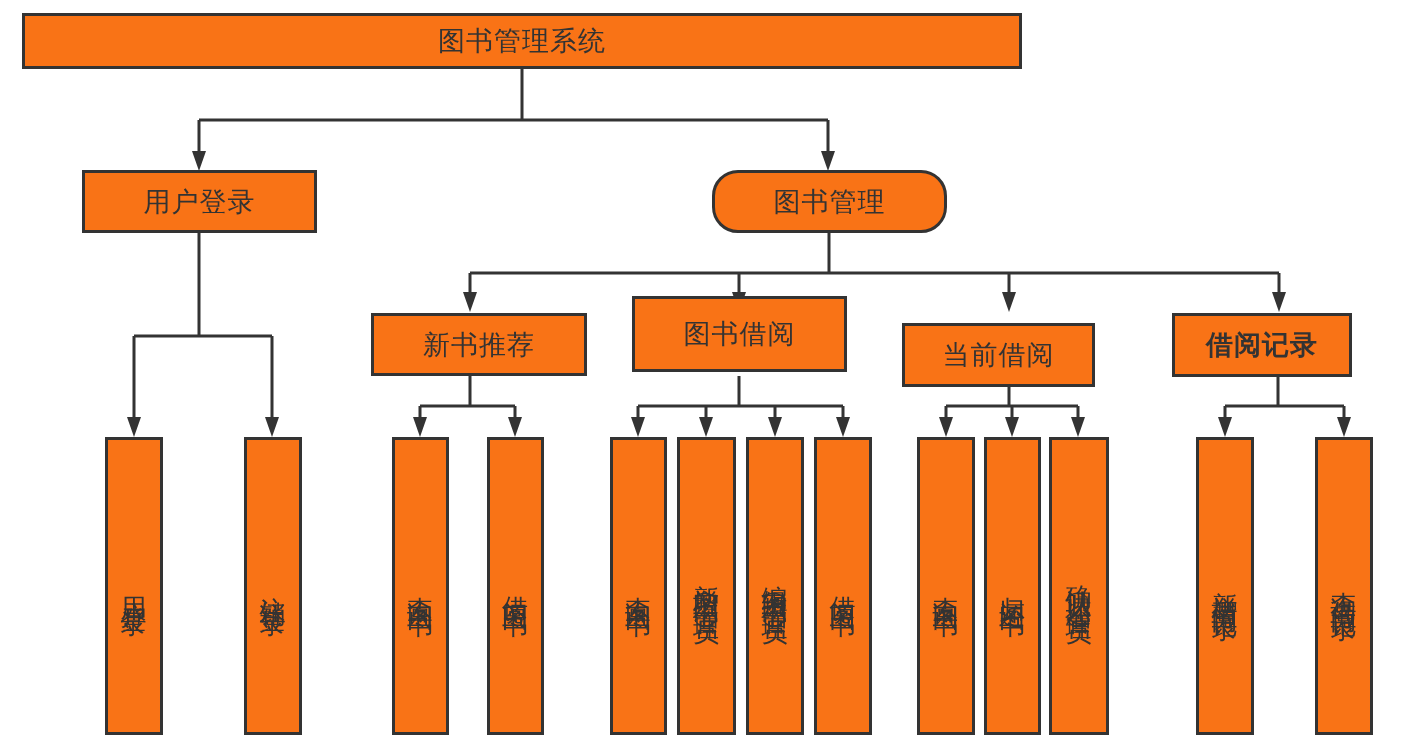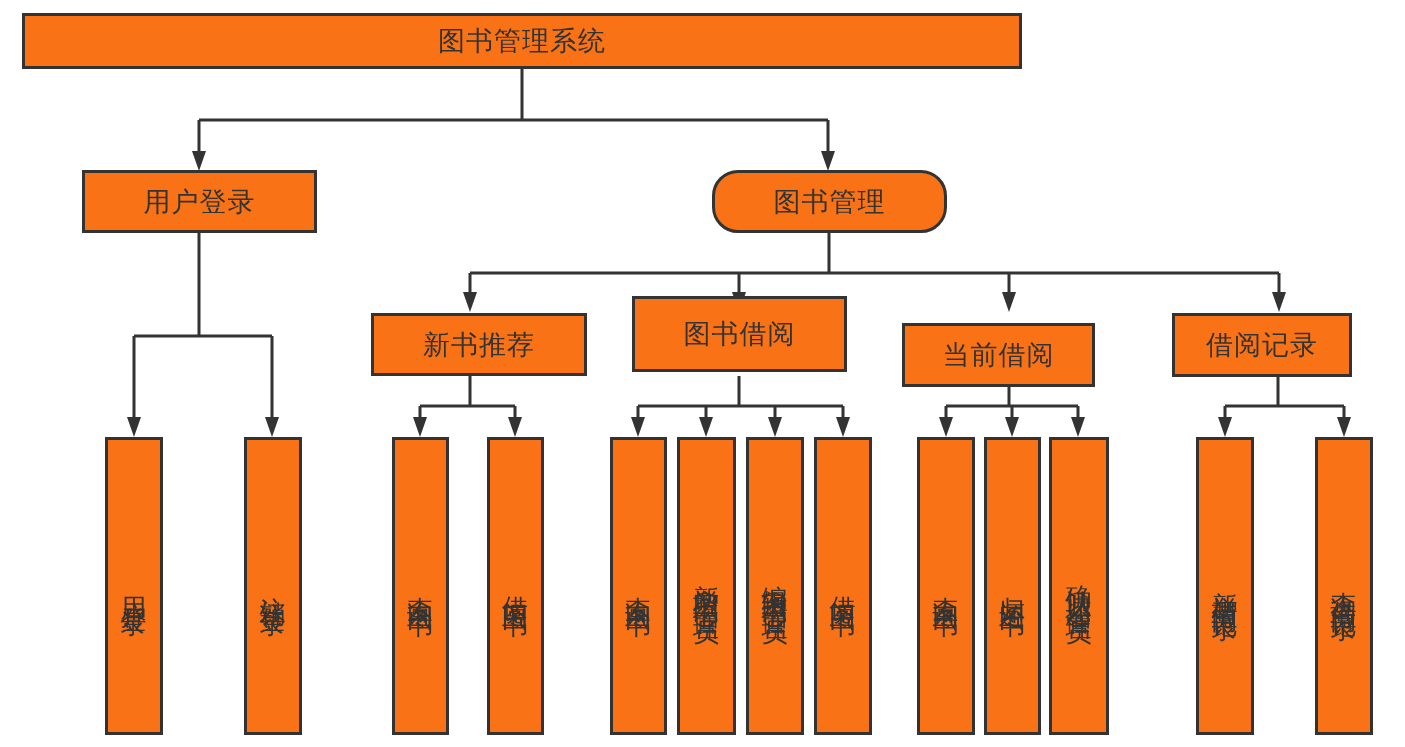--- a/index.html
+++ b/index.html
@@ -30,21 +30,21 @@
     white-space:nowrap;
   }
   
   .n-root  { left:22px;  top:13px;  width:1000px; height:56px; }
   .n-login { left:82px;  top:170px; width:235px;  height:63px; }
   .n-mgmt  { left:712px; top:170px; width:235px;  height:63px;border-radius:26px; }
   
   .n-m1 { left:363px;  top:313px; width:216px; height:63px;margin-left:8px; }
   .n-m2 { left:632px;  top:296px; width:215px; height:76px; }
   .n-m3 { left:902px;  top:314px; width:193px; height:64px;margin-top:9px; }
-  .n-m4 { left:1172px; top:313px; width:180px; height:64px; }
+  .n-m4 { left:1172px; top:313px; width:180px; height:64px;font-weight:bold; }
   
   .leaf { top:437px; height:298px; width:58px; }
   .l1  { left:105px;  }
   .l2  { left:244px;  }
   .l3  { left:392px;  width:57px; }
   .l4  { left:487px;  width:57px; }
   .l5  { left:610px;  width:57px; }
   .l6  { left:677px;  width:59px; }
   .l7  { left:746px;  }
   .l8  { left:814px;  }

